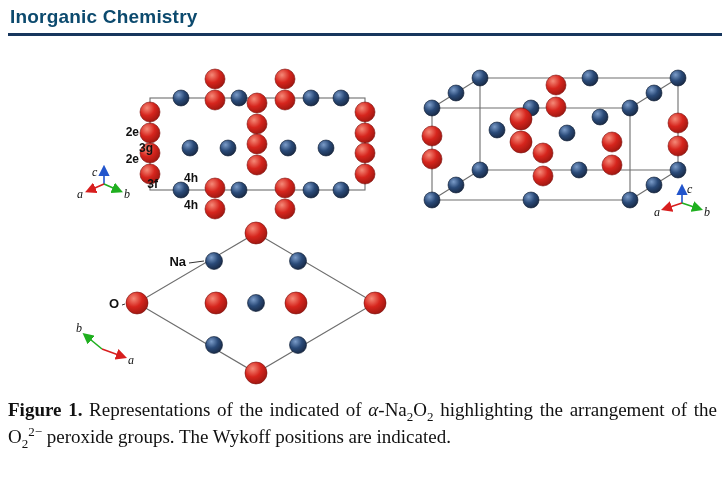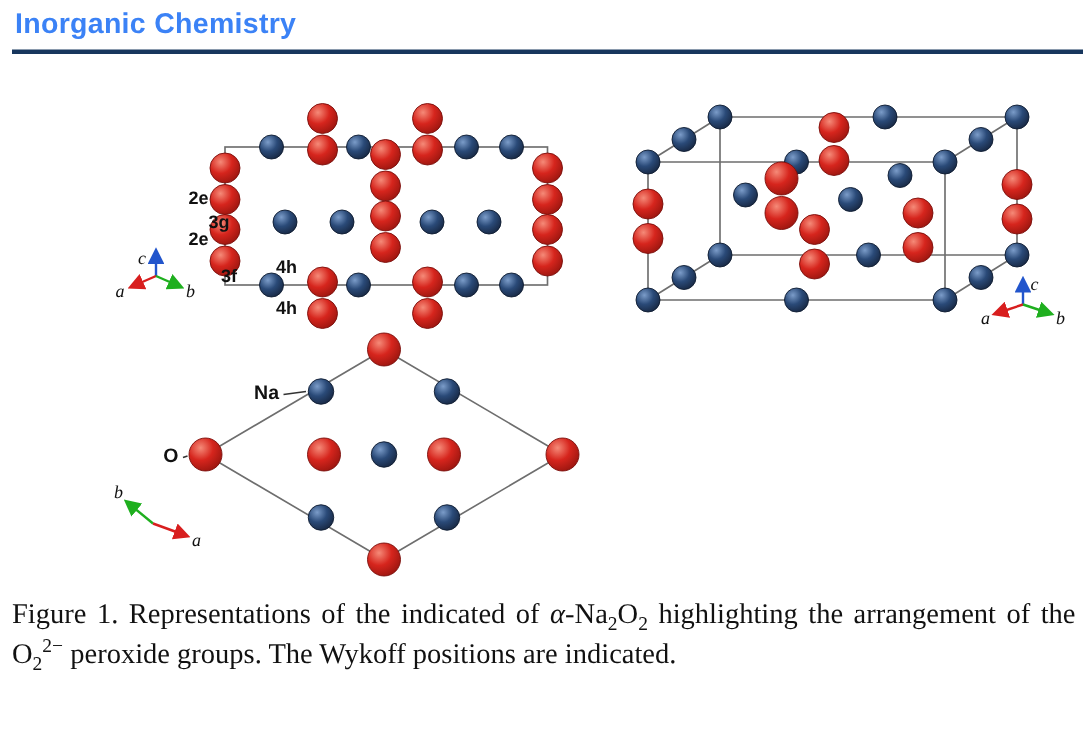--- a/index.html
+++ b/index.html
@@ -6,39 +6,39 @@
   .page { position:relative; width:725px; height:499px; background:#ffffff;
           font-family:"Liberation Serif", serif; overflow:hidden; }
   .journal-title { position:absolute; top:6px; left:10px; margin:0;
           font-family:"Liberation Sans", sans-serif; font-weight:bold;
           font-size:19px; letter-spacing:0.2px; color:#17365d; }
   .header-rule { position:absolute; top:33px; left:8px; width:714px; height:3px;
           background:#17365d; }
   .fig-svg { position:absolute; top:0; left:0; }
   .caption { position:absolute; top:396px; left:8px; width:709px;
           font-size:19px; line-height:27px; text-align:justify; color:#111; }
-  .caption .b { font-weight:normal; }
+  .caption .b { font-weight:bold; }
   .caption .i { font-style:italic; }
   .caption sub, .caption sup { font-size:13px; line-height:0; }
   
   .cell { fill:none; stroke:#6e6e6e; stroke-width:1.1px; }
   .o   { stroke:#7a0f0b; stroke-width:0.6px; fill:url(#gO); }
   .na  { stroke:#0d1b30; stroke-width:0.6px; fill:url(#gNa); }
   .wy  { font:bold 12px "Liberation Sans", sans-serif; fill:#111; }
   .al  { font:bold 13px "Liberation Sans", sans-serif; fill:#111; }
   .ax  { font:italic 12px "Liberation Serif", serif; fill:#111; }
   .axl { stroke-width:1.6px; fill:none; }
   .ptr { stroke:#333; stroke-width:1px; }
 </style>
 </head>
 <body>
 
 <div class="page">
 
-  <h1 class="journal-title" style="color: #3b82f6;">Inorganic Chemistry</h1>
+  <h1 class="journal-title" style="color: #0c4a6e;">Inorganic Chemistry</h1>
   <div class="header-rule" style="background: rgb(23, 54, 93);"></div>
 
   <svg class="fig-svg" width="725" height="394" viewBox="0 0 725 394">
     <defs>
       <radialGradient id="gO" cx="0.35" cy="0.3" r="0.85">
         <stop offset="0" stop-color="#f58a78"></stop>
         <stop offset="0.45" stop-color="#d6251d"></stop>
         <stop offset="1" stop-color="#8c120c"></stop>
       </radialGradient>
       <radialGradient id="gNa" cx="0.35" cy="0.3" r="0.85">

